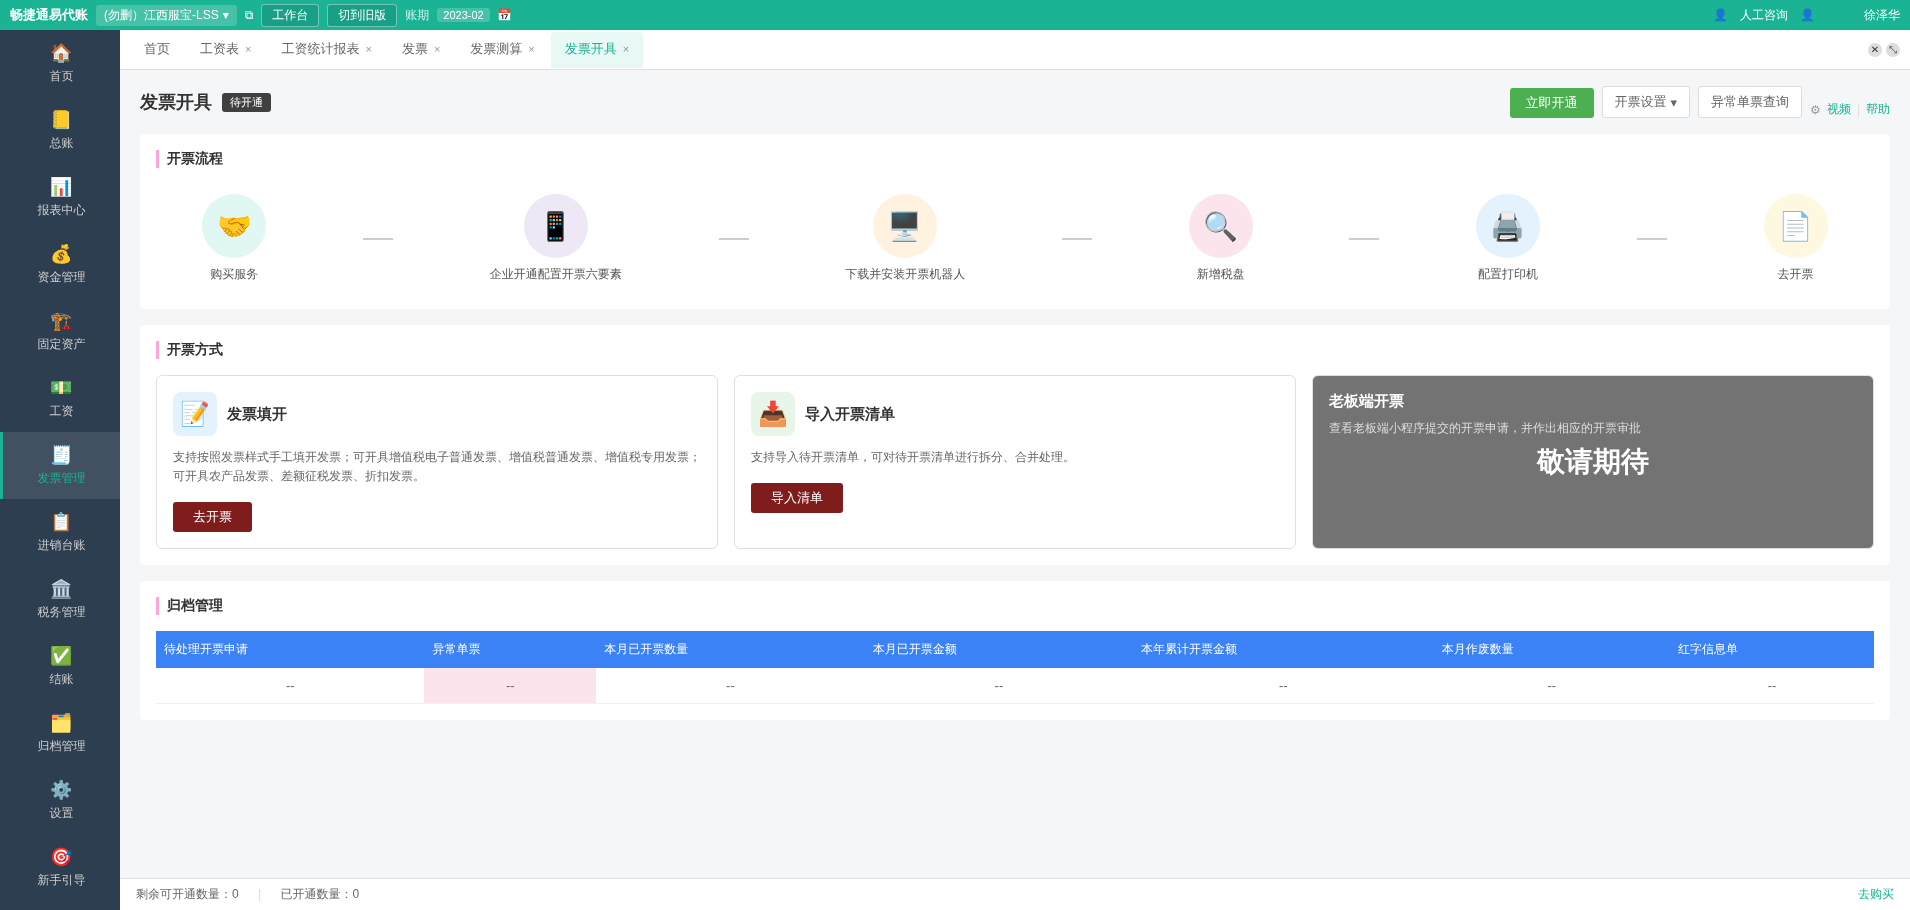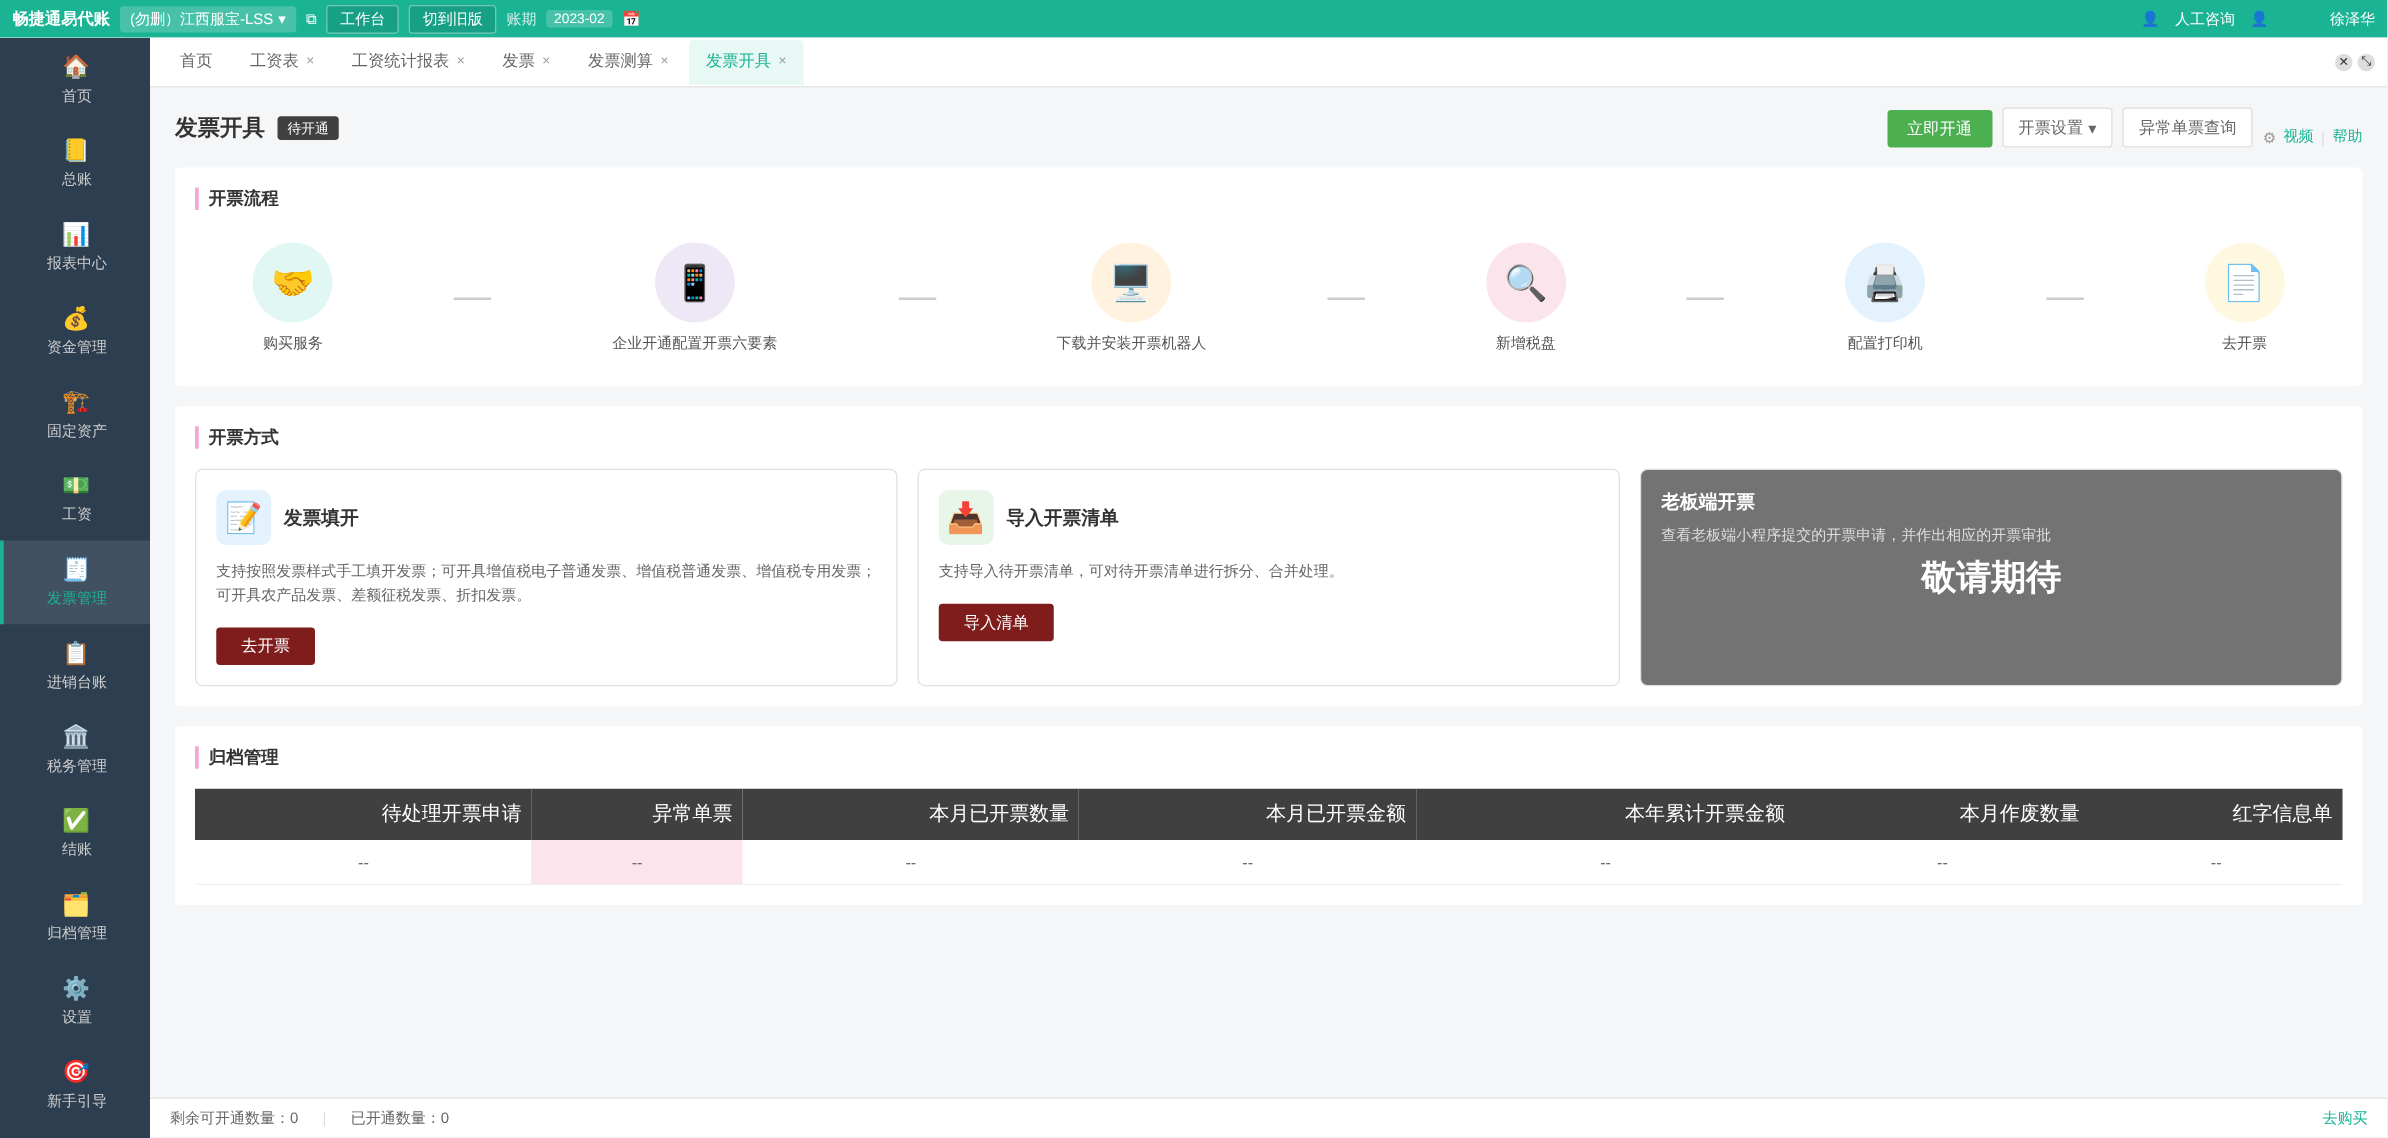--- a/index.html
+++ b/index.html
@@ -73,21 +73,21 @@
     .method-title { font-size: 15px; font-weight: bold; color: #333; }
     .method-desc { font-size: 12px; color: #666; line-height: 1.6; margin-bottom: 16px; }
     .method-btn { display: inline-block; background: #7f1d1d; color: white; border: none; border-radius: 3px; padding: 6px 20px; cursor: pointer; font-size: 13px; }
     .overlay-text { position: absolute; top: 50%; left: 50%; transform: translate(-50%, -50%); font-size: 28px; font-weight: bold; color: white; text-align: center; z-index: 2; }
     .old-platform-content { color: #ddd; }
     .old-platform-title { font-size: 15px; font-weight: bold; color: white; margin-bottom: 8px; }
     .old-platform-desc { font-size: 12px; color: #ddd; line-height: 1.5; }
 
     
     .summary-table { width: 100%; border-collapse: collapse; }
-    .summary-table th { background: #404040; color: white; padding: 10px 8px; text-align: right; font-size: 16px; font-weight: normal; }
+    .summary-table th { background: #3b82f6; color: white; padding: 10px 8px; text-align: left; font-size: 12px; font-weight: normal; }
     .summary-table td { padding: 10px 8px; text-align: center; font-size: 13px; color: #666; border-bottom: 1px solid #f0f0f0; }
     .summary-table td.highlight { background: #fce4ec; }
 
     
     .bottom-bar { height: 32px; background: white; border-top: 1px solid #e0e0e0; display: flex; align-items: center; justify-content: space-between; padding: 0 16px; font-size: 12px; color: #666; flex-shrink: 0; }
     .bottom-link { color: #1ab394; cursor: pointer; }
 
     
     .window-controls { display: flex; align-items: center; gap: 4px; }
     .win-ctrl { width: 14px; height: 14px; border-radius: 50%; cursor: pointer; display: flex; align-items: center; justify-content: center; font-size: 10px; }

